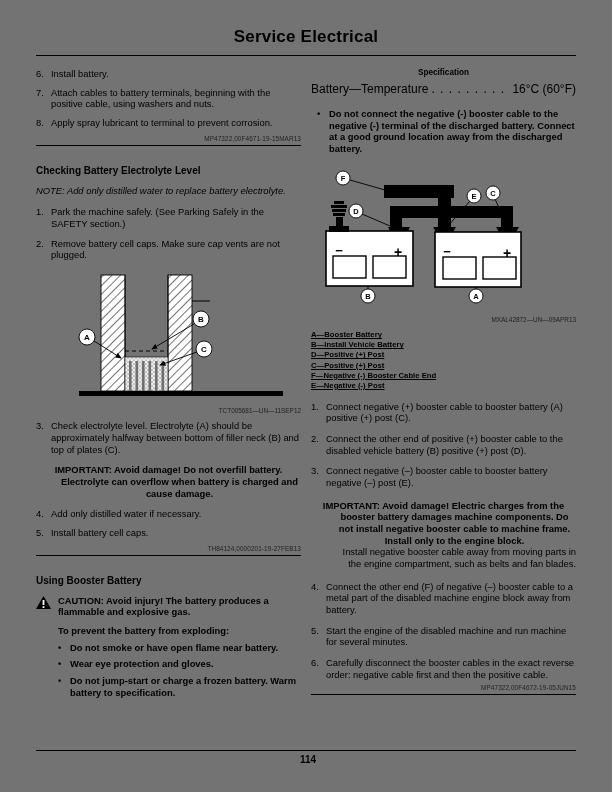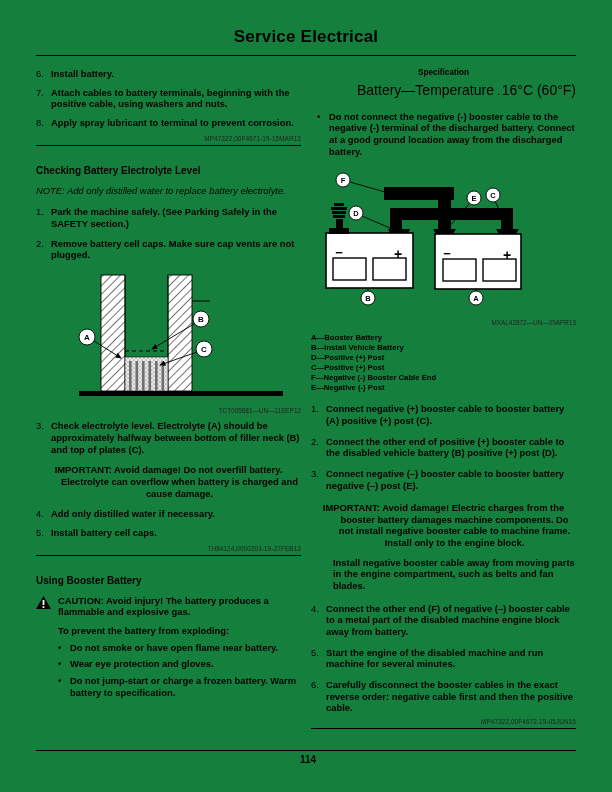--- a/index.html
+++ b/index.html
@@ -1,58 +1,58 @@
 <!DOCTYPE html>
 <html><head>
 <meta charset="utf-8">
 <style>
   html,body { margin:0; padding:0; background:#888; }
   .page {
     position:relative; width:612px; height:792px; margin:0 auto;
-    background:#15803d; color:#000;
+    background:#737373; color:#000;
     font-family:"Liberation Sans", sans-serif;
     overflow:hidden;
   }
   .page-title {
     position:absolute; top:27px; left:0; width:100%;
     text-align:center; font-size:17px; font-weight:bold; letter-spacing:0.2px;
   }
   .title-rule { position:absolute; top:55px; left:36px; right:36px; border-top:1.5px solid #000; }
   .columns { position:absolute; top:62px; left:36px; width:540px; display:flex; gap:10px; }
   .col { width:265px; font-size:9.4px; line-height:1.24; }
 
   .step { display:flex; margin-top:7px; }
   .step-num { width:15px; flex:none; }
-  .step-body { flex:1;font-weight:bold; }
+  .step-body { flex:1; }
 
   .code { text-align:right; font-size:6.4px; color:#222; margin-top:6px; letter-spacing:0.1px; }
   .sec-rule { border-top:1px solid #000; margin-top:2px; }
 
   .h2 { font-size:10px; font-weight:bold; margin-top:19px; line-height:1.1; }
   .note { font-style:italic; margin-top:9px; padding-left:22px; text-indent:-22px; }
   .important { font-weight:bold; margin-top:9px; padding-left:22px; text-indent:-22px;text-align:center; }
-  .important-cont { font-weight:bold; margin-top:8px; padding-left:22px; }
+  .important-cont { font-weight:normal; padding-left:22px;text-align:right; }
 
   .figure { margin-top:10px; }
   .fig-caption { font-size:6.4px; color:#222; text-align:right; margin-top:1px; }
 
   .caution { margin-top:9px; position:relative; padding-left:22px; font-weight:bold; }
   .caution .tri { position:absolute; left:0; top:1px; }
   .prevent { font-weight:bold; margin-top:7px; padding-left:22px; }
   .bullet { position:relative; padding-left:34px; margin-top:5px; font-weight:bold; }
   .bullet .dot { position:absolute; left:22px; top:0; }
 
   .spec-head { text-align:center; font-size:8.2px; font-weight:bold; margin-top:6px; }
-  .spec-line { display:flex; align-items:center; font-size:14px; margin-top:4px;margin-left:46px; }
+  .spec-line { display:flex; align-items:center; font-size:12px; margin-top:4px; }
   .spec-dots { flex:1; overflow:hidden; white-space:nowrap; margin:0 3px; letter-spacing:1px; }
   .warn-bullet { position:relative; padding-left:18px; margin-top:11px; font-weight:bold; }
   .warn-bullet .dot { position:absolute; left:6px; top:0; }
 
   .legend { margin-top:6px; font-size:7.7px; font-weight:bold; line-height:1.18; }
-  .legend div { margin-top:1px; }
+  .legend div { margin-top:1px;text-decoration:underline; }
 
   .footer-rule { position:absolute; top:750px; left:36px; right:36px; border-top:1px solid #000; }
   .page-num { position:absolute; top:754px; left:2px; width:100%; text-align:center; font-size:10px; font-weight:bold; }
 
   svg text { font-family:"Liberation Sans", sans-serif; }
 </style>
 </head>
 <body>
 
 <div class="page">

